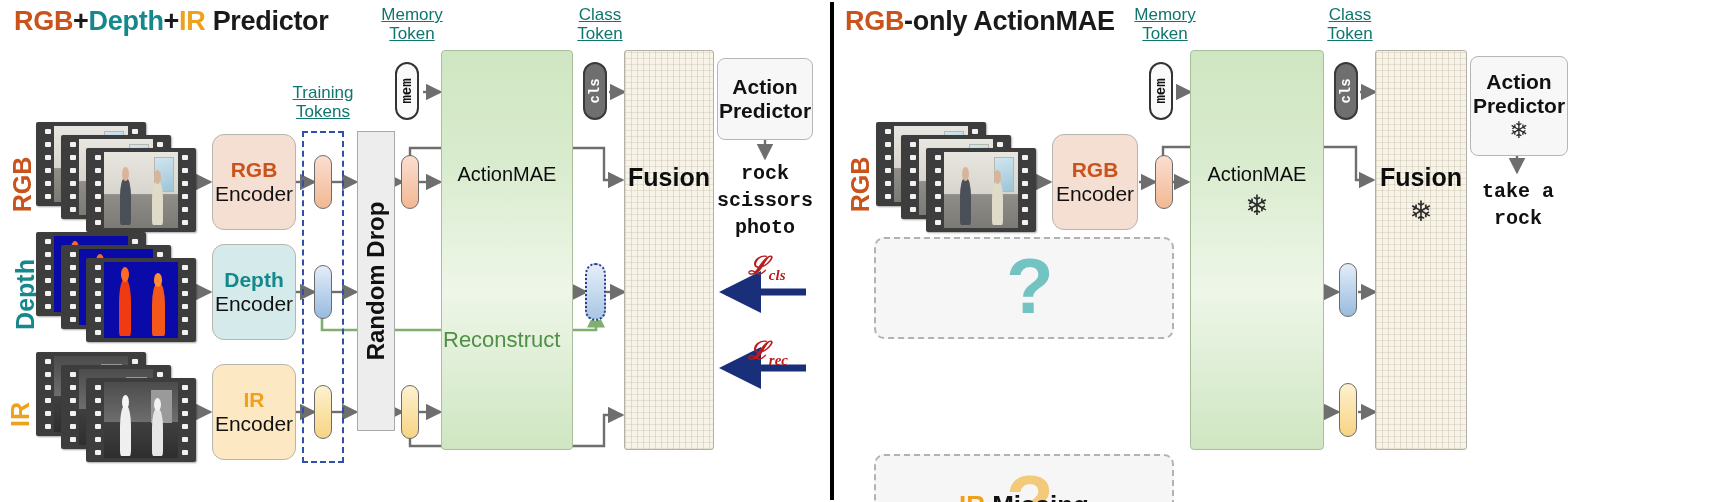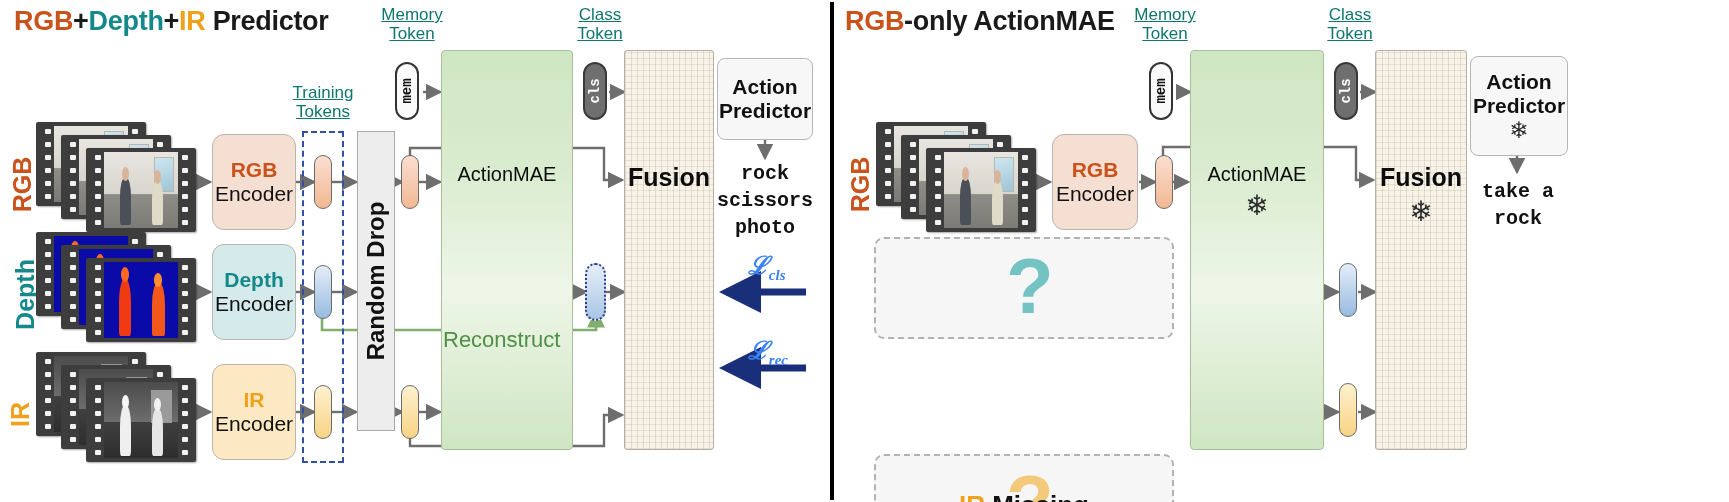--- a/index.html
+++ b/index.html
@@ -218,21 +218,21 @@
   .missing .mlabel {
     position: relative; z-index: 1;
     font-size: 26px; font-weight: bold; color: #111;
     white-space: nowrap;
   }
 
   
   .loss {
     font-family: "Liberation Serif", serif;
     font-style: italic; font-weight: bold;
-    font-size: 25px; color: #3b82f6; white-space: nowrap;
+    font-size: 25px; color: #b91c1c; white-space: nowrap;
   }
   .loss sub { font-size: 15px; }
 
   
   svg.wires { position: absolute; left:0; top:0; width:1729px; height:502px; pointer-events:none; }
 
   
   .recon-text { font-size: 22px; color: #4f8f46; white-space: nowrap; }
 </style>
 </head>

